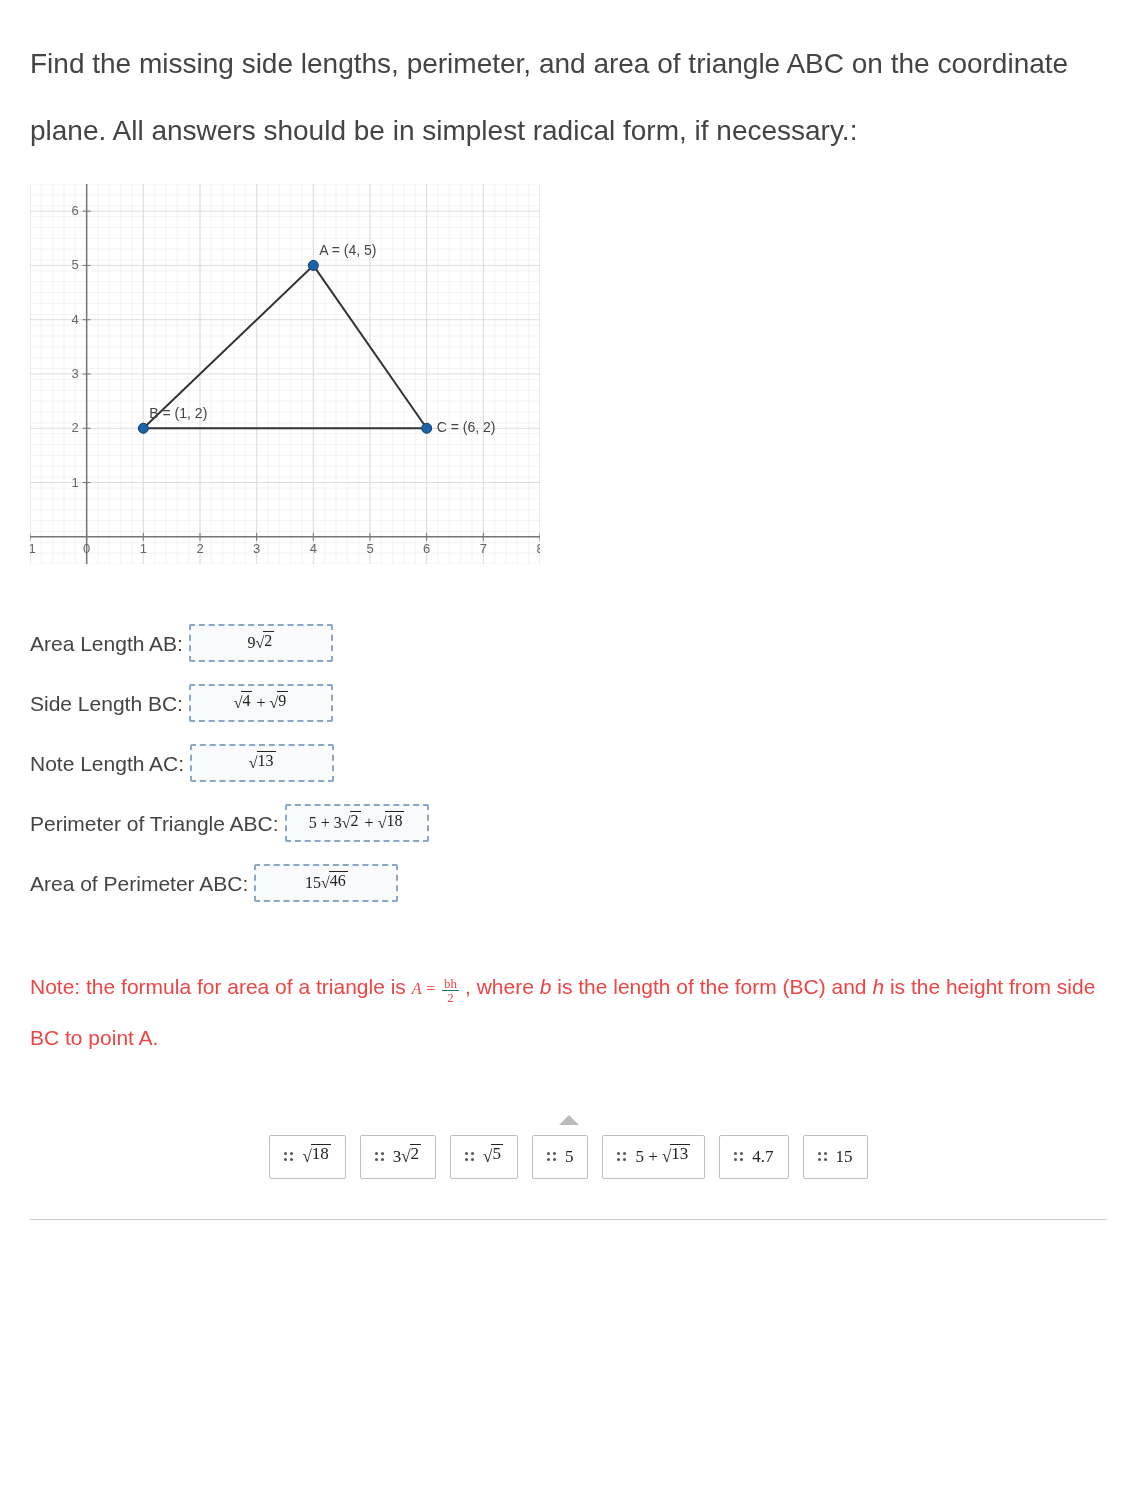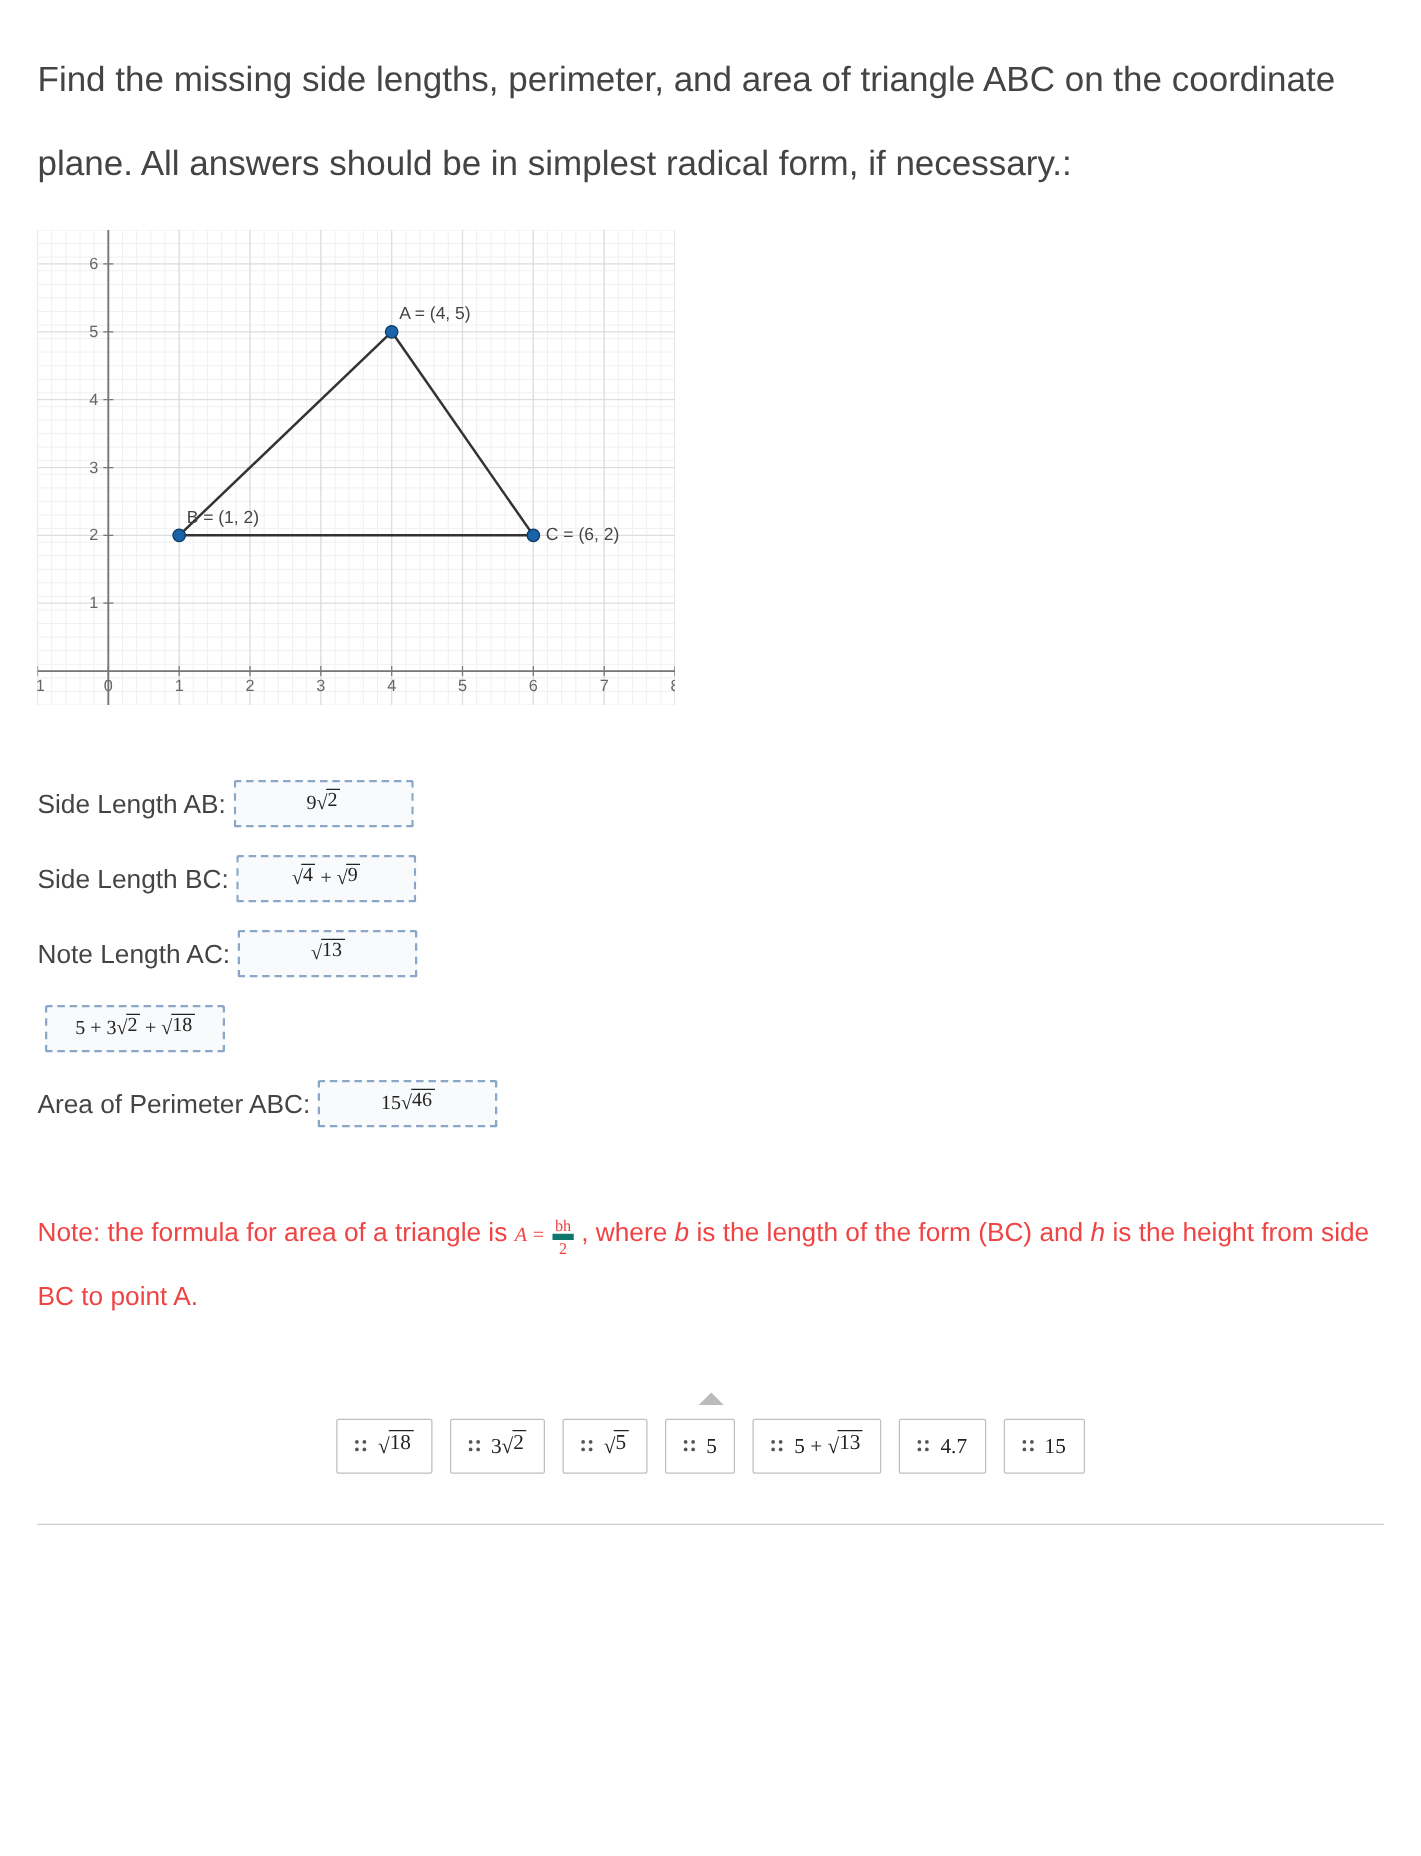--- a/index.html
+++ b/index.html
@@ -131,21 +131,21 @@
   }
   .frac {
     display:inline-flex;
     flex-direction:column;
     align-items:center;
     font-size:13px;
     line-height:1;
     vertical-align:middle;
     margin: 0 2px;
   }
-  .frac .num { border-bottom:5px solid #0f766e; padding:0 2px;}
+  .frac .num { border-bottom:1px solid #0f766e; padding:0 2px;}
   .frac .den { padding:0 2px;}
   i.var { font-style: italic; }
 </style>
 </head>
 <body>
 
 <div class="intro">Find the missing side lengths, perimeter, and area of triangle ABC on the coordinate plane. All answers should be in simplest radical form, if necessary.:</div>
 
 <div class="graph-box">
 <svg id="graph-svg" width="510" height="380" viewBox="0 0 510 380">
@@ -288,21 +288,21 @@
       <circle cx="283.33333333333337" cy="81.42857142857144" r="5" fill="#1b63a8" stroke="#0b3d66" stroke-width="1"></circle>
       <text x="289.33333333333337" y="71.42857142857144" text-anchor="start" class="pt-label">A = (4, 5)</text>
       <circle cx="113.33333333333333" cy="244.28571428571428" r="5" fill="#1b63a8" stroke="#0b3d66" stroke-width="1"></circle>
       <text x="119.33333333333333" y="234.28571428571428" text-anchor="start" class="pt-label">B = (1, 2)</text>
       <circle cx="396.6666666666667" cy="244.28571428571428" r="5" fill="#1b63a8" stroke="#0b3d66" stroke-width="1"></circle>
       <text x="406.6666666666667" y="248.28571428571428" text-anchor="start" class="pt-label">C = (6, 2)</text>
     </svg>
 </div>
 
 <div class="answer-line">
-  <span>Side Length AB:</span>
+  <span>Area Length AB:</span>
   <span class="dropzone">
     <span>9<span class="sqrt">
           <span class="rad">√</span>
           <span class="body">2</span>
         </span></span>
   </span>
 </div>
 
 <div class="answer-line">
   <span>Side Length BC:</span>
@@ -321,20 +321,21 @@
   <span>Note Length AC:</span>
   <span class="dropzone">
     <span><span class="sqrt">
           <span class="rad">√</span>
           <span class="body">13</span>
         </span></span>
   </span>
 </div>
 
 <div class="answer-line">
+  <span>Perimeter of Triangle ABC:</span>
   <span class="dropzone">
     <span>5 + 3<span class="sqrt">
           <span class="rad">√</span>
           <span class="body">2</span>
         </span> + <span class="sqrt">
           <span class="rad">√</span>
           <span class="body">18</span>
         </span></span>
   </span>
 </div>

